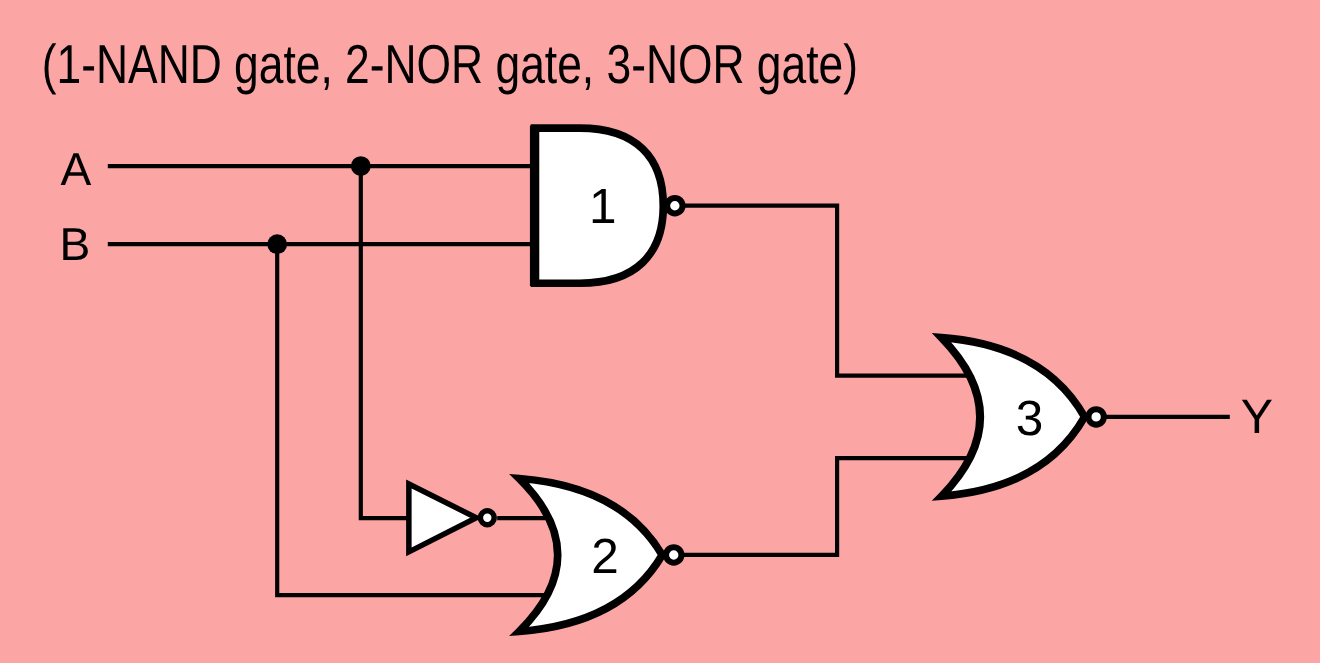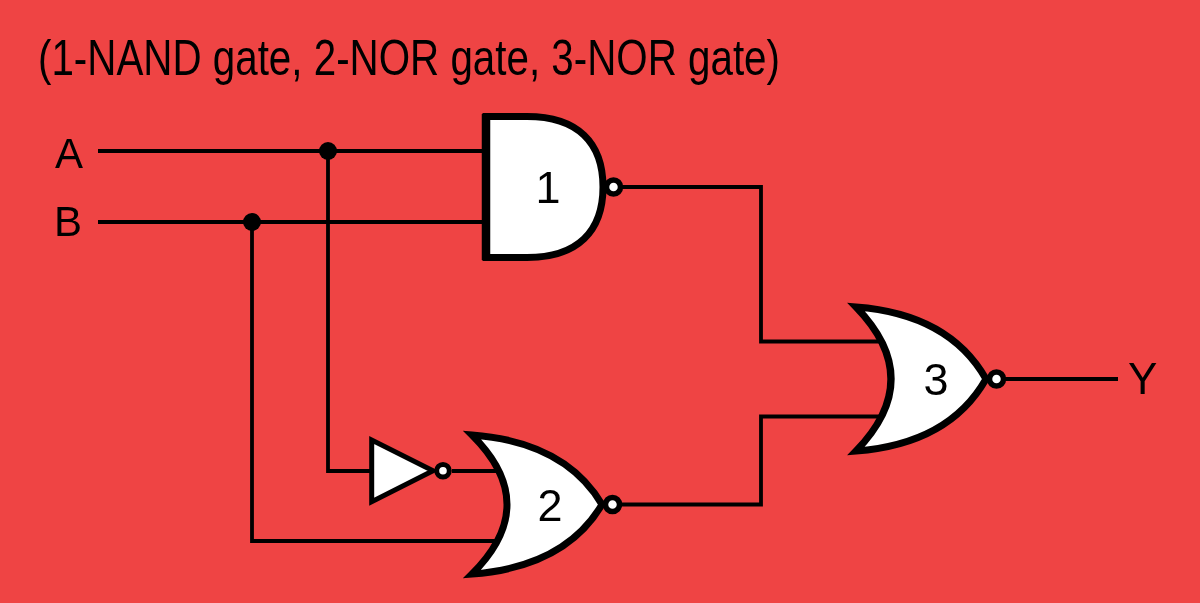--- a/index.html
+++ b/index.html
@@ -8,21 +8,21 @@
     background: #ffffff;
   }
   body {
     width: 1200px;
     height: 603px;
     overflow: hidden;
   }
   .diagram-wrap {
     width: 1200px;
     height: 603px;
-    background: #ef4444;
+    background: #fca5a5;
   }
   .diagram-svg text {
     font-family: "Liberation Sans", "DejaVu Sans", sans-serif;
     fill: #000000;
   }
   .t-title { font-size: 50px; }
   .t-io    { font-size: 42px; }
   .t-y     { font-size: 44px; }
   .t-gate  { font-size: 45px; text-anchor: middle; }
   .wire    { stroke: #000000; stroke-width: 3.8; fill: none; }

